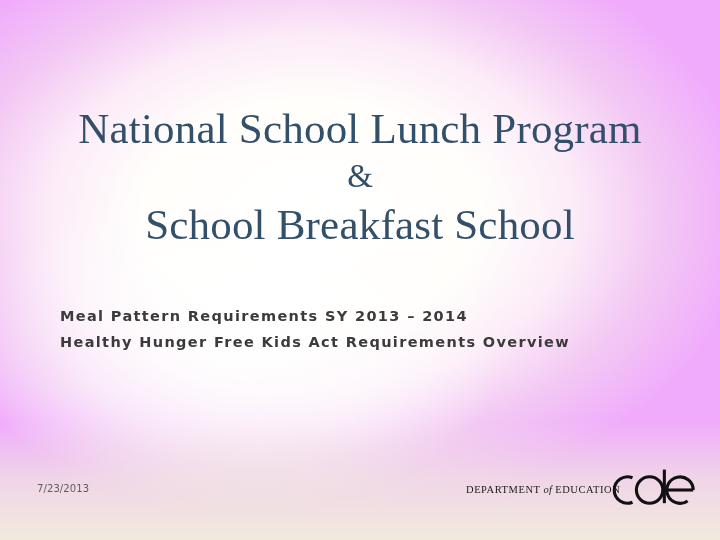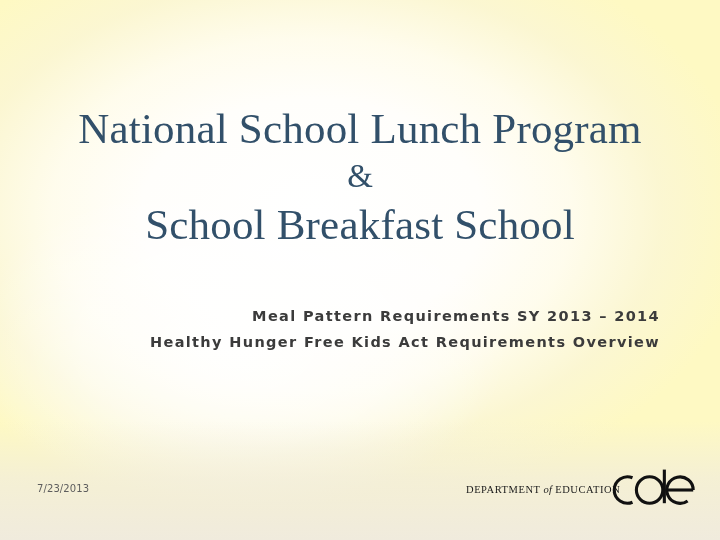--- a/index.html
+++ b/index.html
@@ -10,21 +10,21 @@
     width: 720px;
     height: 540px;
     overflow: hidden;
     font-family: "Liberation Sans", sans-serif;
   }
 
   .slide {
     position: relative;
     width: 720px;
     height: 540px;
-    background-color: #fef9c3;
+    background-color: #f0abfc;
     overflow: hidden;
   }
 
   
   .bg-wash-a {
     position: absolute;
     left: -6%;
     top: -10%;
     width: 112%;
     height: 108%;
@@ -87,21 +87,21 @@
     line-height: 45px;
     font-weight: 400;
   }
 
   
   .subtitle-block {
     position: absolute;
     left: 60px;
     right: 60px;
     top: 303px;
-    text-align: right;
+    text-align: left;
     color: #3b3b3b;
   }
   .subtitle-line {
     display: block;
     font-family: "DejaVu Sans", "Liberation Sans", sans-serif;
     font-size: 14.5px;
     line-height: 26px;
     font-weight: bold;
     letter-spacing: 1.35px;
     white-space: nowrap;

